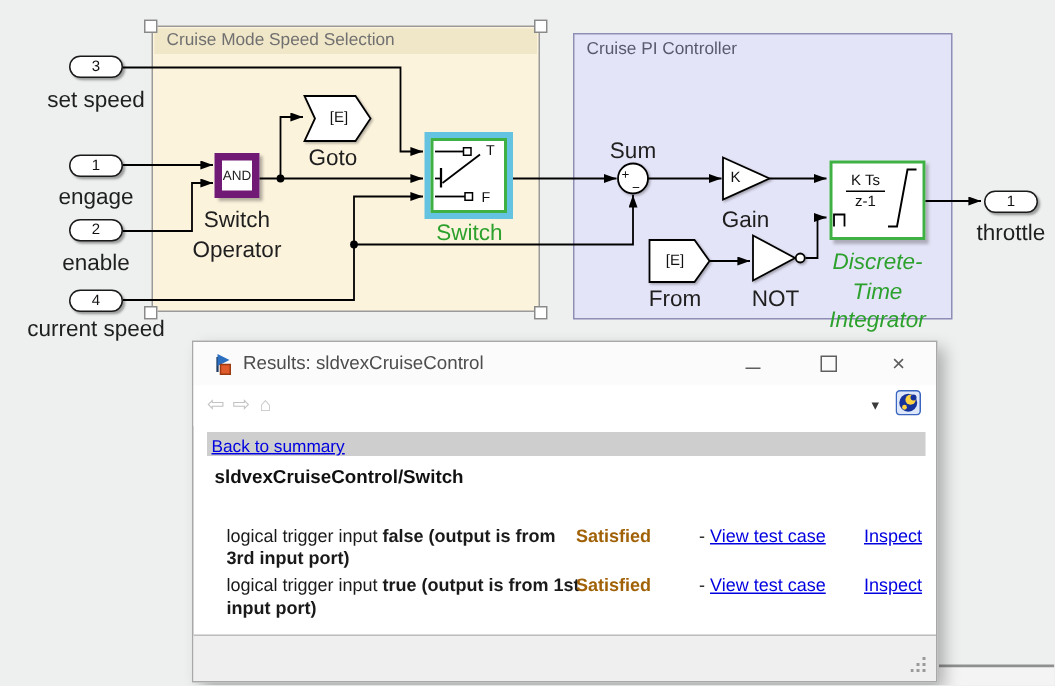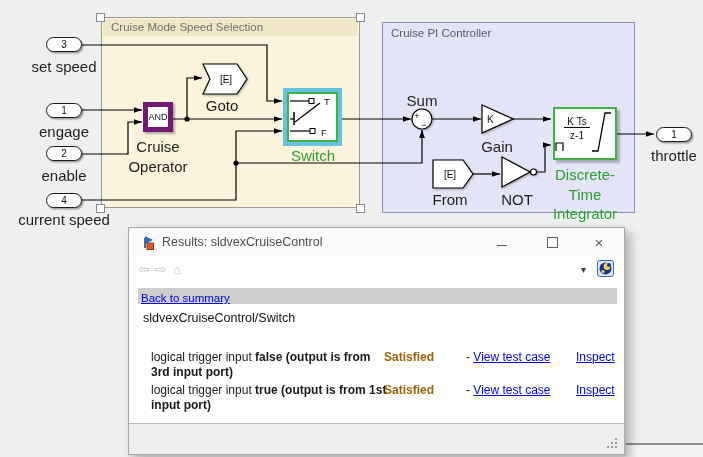--- a/index.html
+++ b/index.html
@@ -50,21 +50,21 @@
   .dtoolbar{position:absolute;left:0;top:29px;right:0;height:27px;background:#fff;}
   .nav-ico{position:absolute;top:4px;font-size:14px;color:#c2c2c2;}
   .ico-back{left:9px;} .ico-fwd{left:26px;} .ico-home{left:44px;font-size:13px;top:5px;}
   .dd-arrow{position:absolute;left:452px;top:7px;font-size:10px;color:#3a3a3a;}
   .globe{position:absolute;left:468px;top:3px;}
 
   .dcontent{position:absolute;left:5px;top:56px;width:487px;height:141px;background:#fff;}
   .backbar{position:absolute;left:4px;top:4px;width:479px;height:16px;background:#cecece;}
   .backbar a{font-size:11.5px;margin-left:3px;line-height:16px;}
   a.blue{color:#0000e0;text-decoration:underline;cursor:pointer;}
-  .dheading{position:absolute;left:9px;top:27px;font-size:12.5px;font-weight:normal;color:#111;}
+  .dheading{position:absolute;left:9px;top:27px;font-size:12.5px;font-weight:bold;color:#111;}
   .dsection{position:absolute;left:9px;top:55px;font-size:12.5px;font-weight:bold;color:#111;}
   .obj-row{position:absolute;left:0;right:0;font-size:12px;color:#1a1a1a;line-height:15px;}
   .row1{top:66px;} .row2{top:99px;}
   .obj-text{position:absolute;left:17px;width:240px;}
   .obj-text b{font-weight:bold;}
   .obj-status{position:absolute;left:250px;font-weight:bold;color:#a16207;}
   .obj-links{position:absolute;left:332px;}
   .obj-inspect{position:absolute;left:442px;}
 
   .dfooter{position:absolute;left:0;right:0;bottom:0;height:30px;background:#efefef;border-top:1px solid #bdbdbd;}
@@ -96,29 +96,29 @@
   <div class="port" style="left:46px;top:193px;">4</div>
   <div class="dlabel" style="left:24px;top:57px;width:80px;">set speed</div>
   <div class="dlabel" style="left:24px;top:122px;width:80px;">engage</div>
   <div class="dlabel" style="left:24px;top:166px;width:80px;">enable</div>
   <div class="dlabel" style="left:14px;top:210px;width:100px;">current speed</div>
 
   <div class="port" style="left:656px;top:127px;">1</div>
   <div class="dlabel" style="left:634px;top:146px;width:80px;">throttle</div>
 
   <div class="blk and-blk">AND</div>
-  <div class="dlabel" style="left:128px;top:137px;width:60px;">Cruise Operator</div>
+  <div class="dlabel" style="left:128px;top:137px;width:60px;">Switch Operator</div>
   <div class="dlabel" style="left:192px;top:96px;width:60px;">Goto</div>
 
   <div class="sw-outer"></div>
   <div class="sw-inner"></div>
   <div class="dlabel green-label" style="left:283px;top:146px;width:60px;">Switch</div>
 
   <div class="dti-blk"></div>
-  <div class="dlabel green-label" style="left:544px;top:165px;width:82px;">Discrete-Time Integrator</div>
+  <div class="dlabel green-label" style="left:544px;top:165px;width:82px;font-style:italic;">Discrete-Time Integrator</div>
 
   <div class="dlabel" style="left:397px;top:91px;width:50px;">Sum</div>
   <div class="dlabel" style="left:472px;top:137px;width:50px;">Gain</div>
   <div class="dlabel" style="left:425px;top:190px;width:50px;">From</div>
   <div class="dlabel" style="left:492px;top:190px;width:50px;">NOT</div>
 
   <svg class="overlay" width="703" height="457" viewBox="0 0 703 457">
     <defs>
       <marker id="arr" markerWidth="7" markerHeight="5" refX="7" refY="2.5" orient="auto">
         <path d="M0,0 L7,2.5 L0,5 Z" fill="#000"></path>

